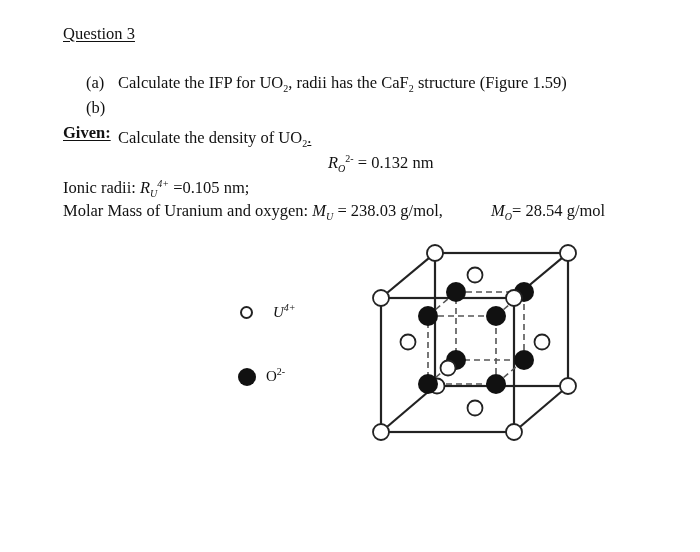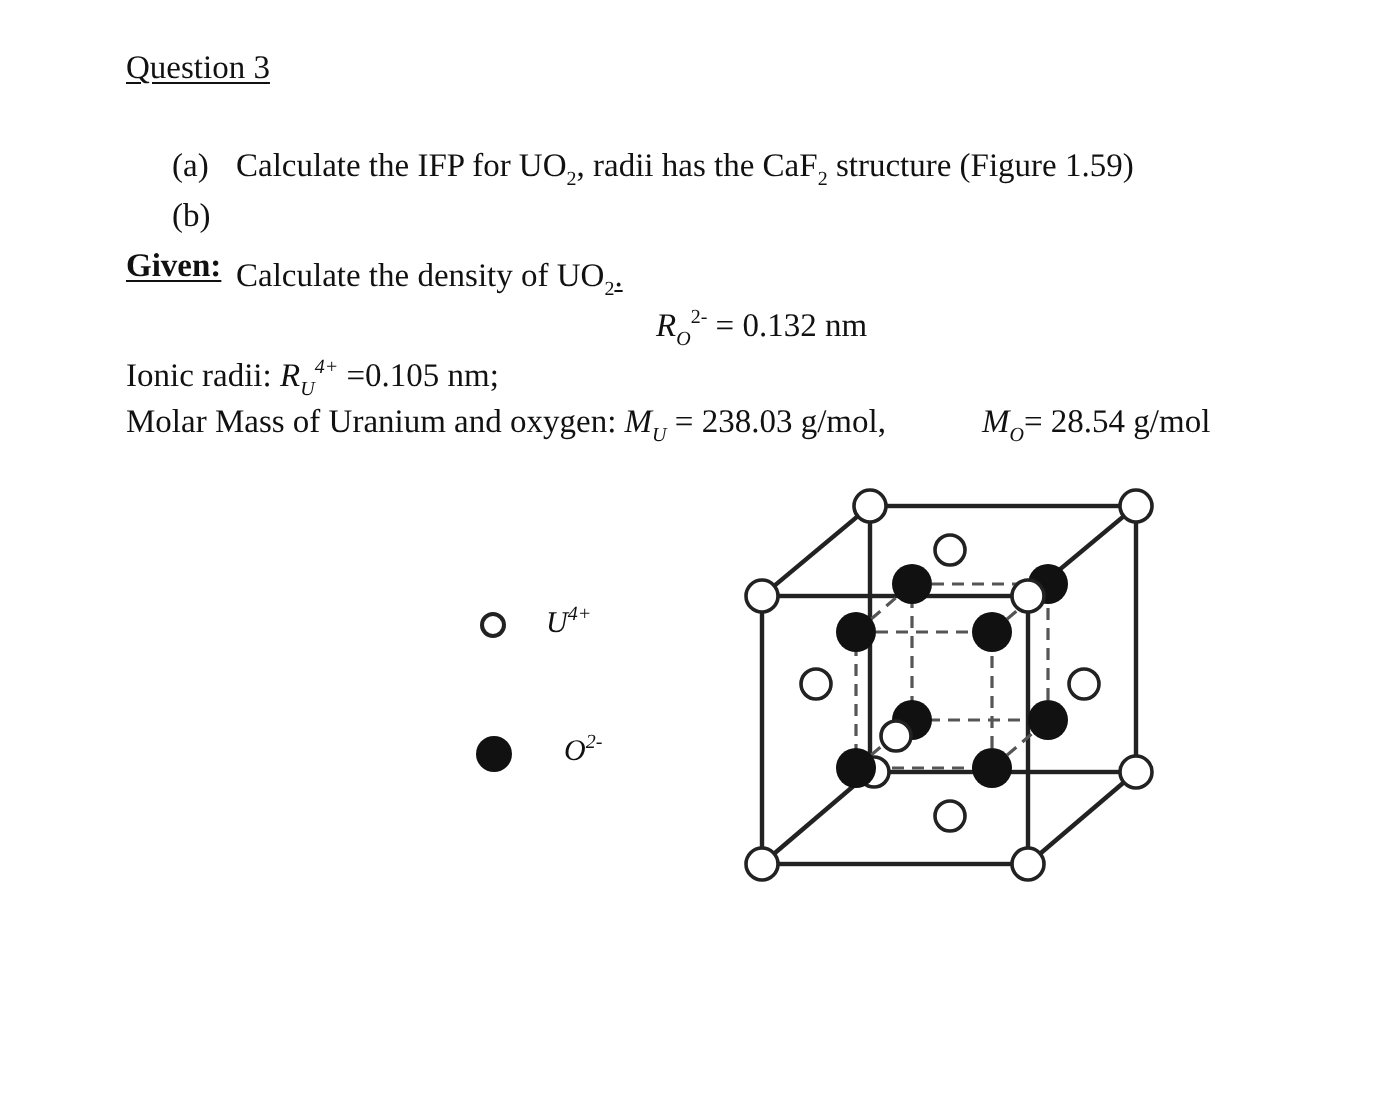--- a/index.html
+++ b/index.html
@@ -31,21 +31,21 @@
 <div class="t" style="left:63px; top:180px;text-align:right;"><span>Ionic radii: </span><i>R</i><sub><i>U</i></sub><sup><i>4+</i></sup><span> =0.105 nm;</span></div>
 <div class="t" style="left:328px; top:155px;"><i>R</i><sub><i>O</i></sub><sup>2-</sup><span> = 0.132 nm</span></div>
 
 <div class="t" style="left:63px; top:203px;font-family:Liberation Serif, serif;"><span>Molar Mass of Uranium and oxygen: </span><i>M</i><sub><i>U</i></sub><span> = 238.03 g/mol,</span></div>
 <div class="t" style="left:491px; top:203px;"><i>M</i><sub><i>O</i></sub><span>= 28.54 g/mol</span></div>
 
 <div>
   <div style="position:absolute; left:240px; top:306px; width:13px; height:13px; border:2px solid #222; border-radius:50%; box-sizing:border-box;"></div>
   <div class="t" style="left:273px; top:305px; font-size:15px; font-style:italic;"><span>U</span><sup>4+</sup></div>
   <div style="position:absolute; left:238px; top:368px; width:18px; height:18px; background:#111; border-radius:50%;"></div>
-  <div class="t" style="left:266px; top:369px; font-size:15px; font-style:italic;margin-left:16px;"><span>O</span><sup>2-</sup></div>
+  <div class="t" style="left:266px; top:369px; font-size:15px; "><span>O</span><sup>2-</sup></div>
 </div>
 
 <svg width="700" height="552">
   <g stroke="#222" stroke-width="2.2" fill="none">
 
     <rect x="435" y="253" width="133" height="133"></rect>
 
     <rect x="381" y="298" width="133" height="134"></rect>
 
     <line x1="381" y1="298" x2="435" y2="253"></line>

